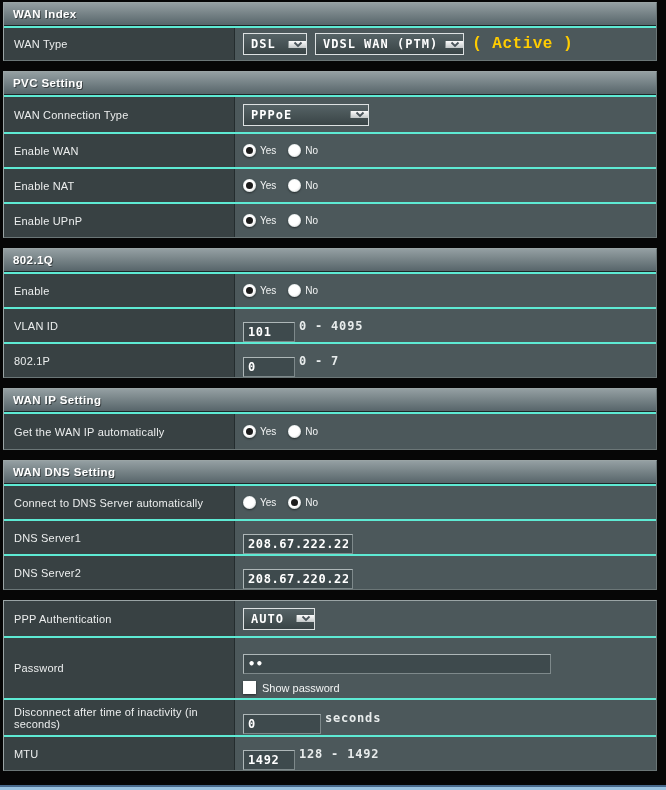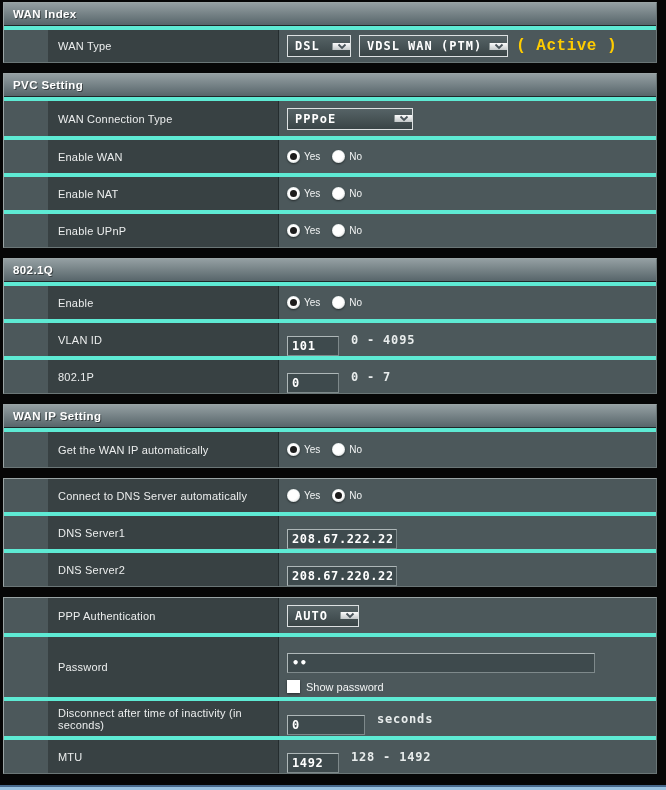--- a/index.html
+++ b/index.html
@@ -16,21 +16,21 @@
     background:#4c585b;
     margin-bottom:10px;
   }
   .sec-header{
     height:22px;line-height:22px;padding-left:9px;
     background:linear-gradient(to bottom, var(--section-header-top,#949fa2), var(--section-header-bottom,#57656a));
     border-bottom:1px solid #1f2729;
     color:#ffffff;font-size:11.5px;font-weight:bold;letter-spacing:.4px;
     text-shadow:1px 1px 0 rgba(0,0,0,.45);
   }
-  .row{display:flex;min-height:33px;border-top:4px solid #5eead4;padding-left:44px;}
+  .row{display:flex;min-height:33px;border-top:2px solid #5eead4;}
   .row:first-of-type{border-top:none;}
   .row.h32{min-height:32px}
   .row.h35{min-height:35px}
   .row.h54{min-height:54px}
   .lbl{
     flex:0 0 231px;box-sizing:border-box;
     background:var(--label-cell-bg,#384143);
     border-right:1px solid #242c2e;
     padding:0 3px 0 10px;
     display:flex;align-items:center;
@@ -82,21 +82,21 @@
   
   .tinput{
     height:20px;box-sizing:border-box;
     background:#3e4a4d;color:#fff;
     border:1px solid;border-color:#aeb7b8 #7e898b #7e898b #aeb7b8;
     font-family:"DejaVu Sans Mono",monospace;font-weight:bold;font-size:12px;letter-spacing:.6px;
     padding:0 4px;outline:none;margin-top:12px;
   }
   .w52{width:52px}.w78{width:78px}.w110{width:110px}.w308{width:308px}
   .hint{
-    margin-left:12px;color:#e8ecec;
+    margin-left:4px;color:#e8ecec;
     font-family:"DejaVu Sans Mono",monospace;font-weight:bold;font-size:12px;letter-spacing:.8px;
   }
   .active-note{
     color:var(--active-text,#ffcc00);
     font-family:Liberation Mono, monospace;font-weight:bold;font-size:16px;letter-spacing:.5px;text-align:right;
   }
   .bottom-bar{
     position:absolute;left:0;bottom:0;width:666px;height:5px;z-index:5;
     background:linear-gradient(to bottom,#47688c 0%,#47688c 40%,var(--bottom-bar-blue,#99c1e0) 40%);
   }
@@ -210,20 +210,21 @@
       <div class="ctl">
         <span class="radio checked"></span>
         <span class="radio-label">Yes</span>
         <span class="radio"></span>
         <span class="radio-label">No</span>
       </div>
     </div>
   </div>
 
   <div class="section">
+    <div class="sec-header">WAN DNS Setting</div>
     <div class="row">
       <div class="lbl">Connect to DNS Server automatically</div>
       <div class="ctl">
         <span class="radio"></span>
         <span class="radio-label">Yes</span>
         <span class="radio checked"></span>
         <span class="radio-label">No</span>
       </div>
     </div>
     <div class="row">

